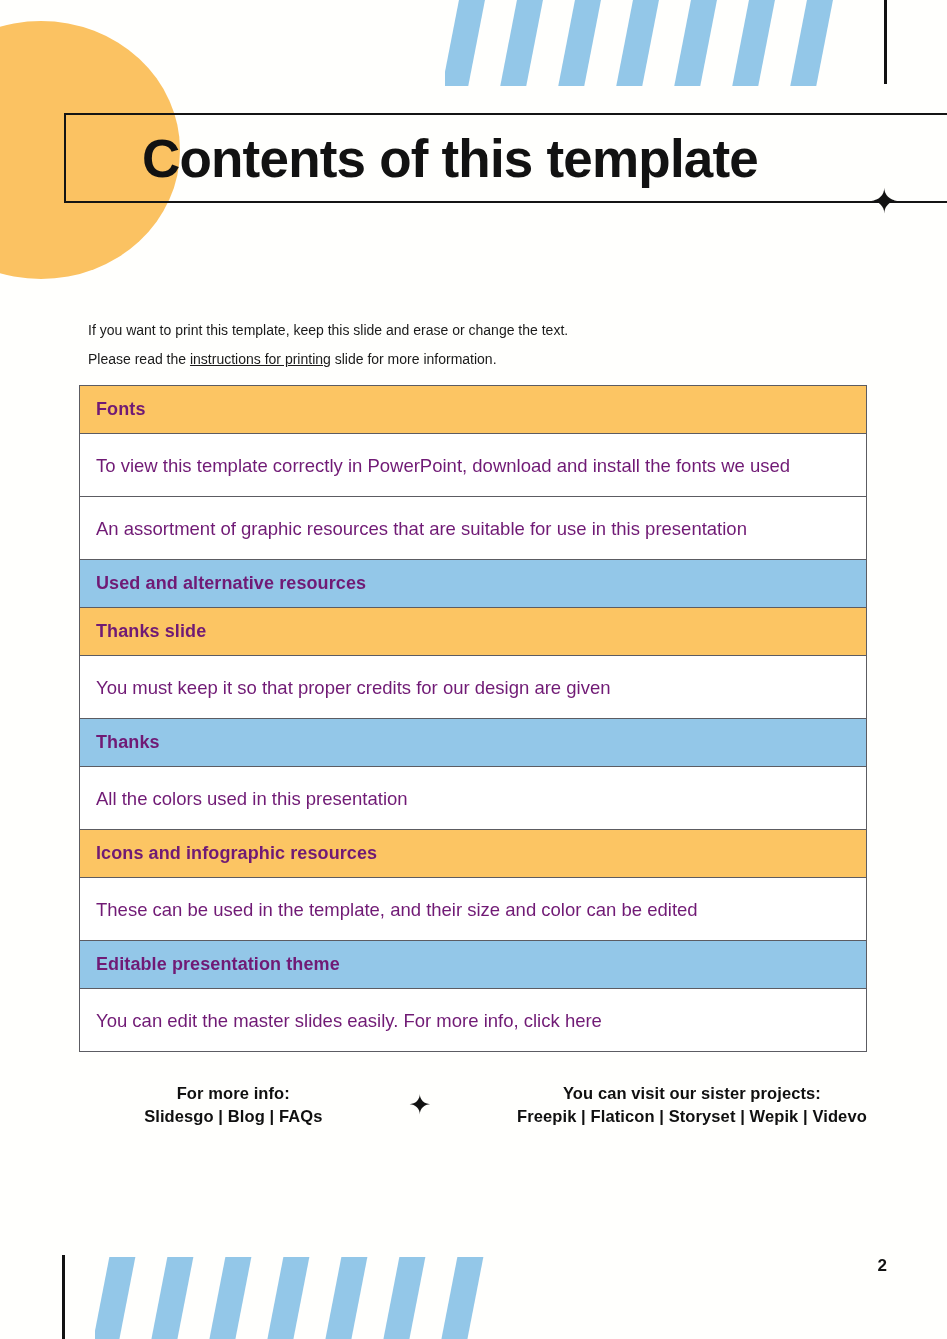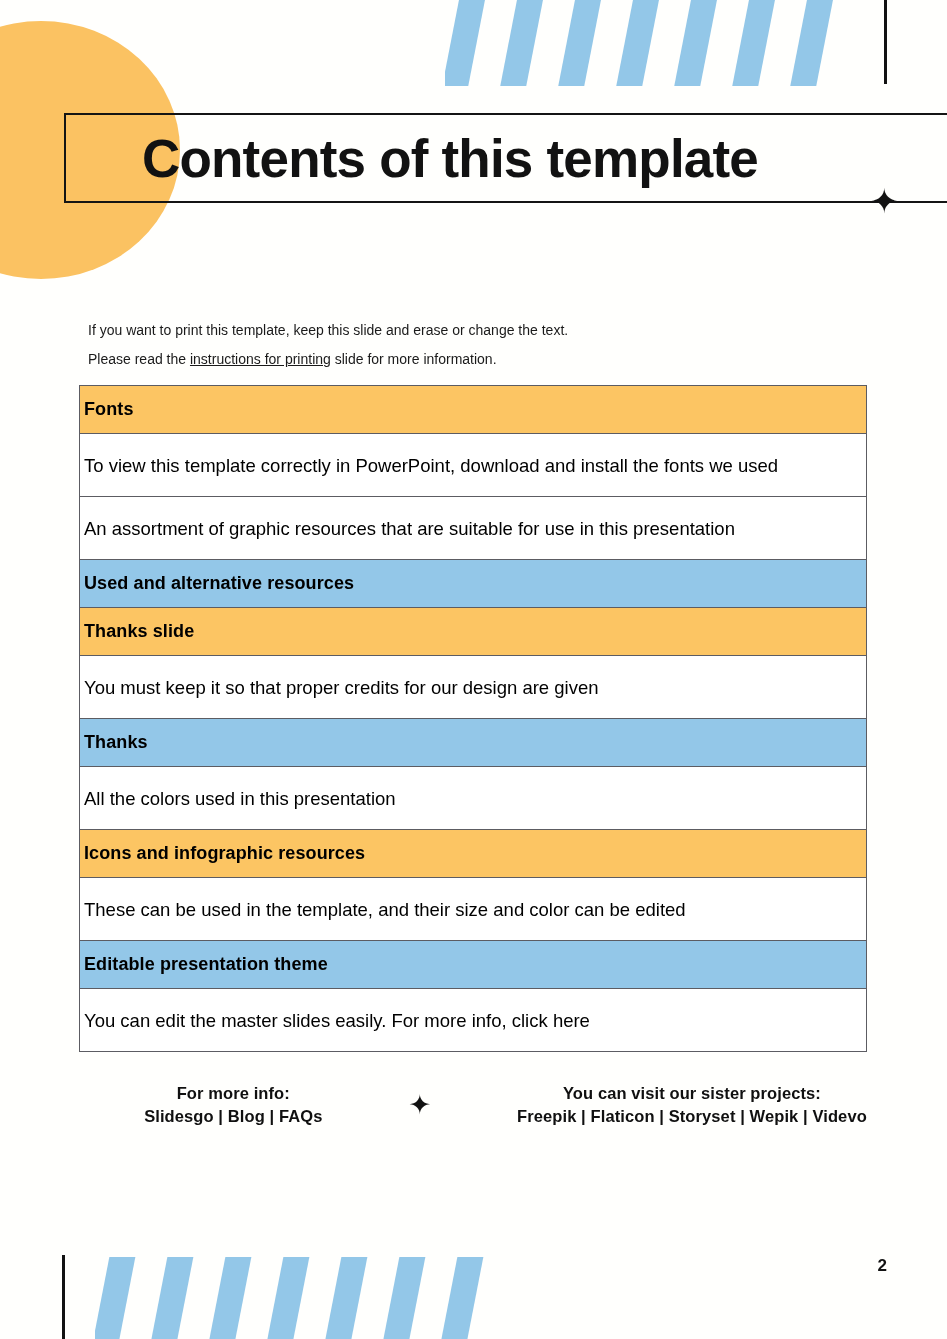--- a/index.html
+++ b/index.html
@@ -119,23 +119,23 @@
     position: absolute;
     left: 79px;
     top: 385px;
     width: 788px;
     z-index: 3;
     border-collapse: collapse;
     table-layout: fixed;
   }
   .contents-table td {
     border: 1px solid #5c5c62;
-    padding: 0 4px;
+    padding: 0 16px;
     vertical-align: middle;
-    color: #000000;
+    color: #701a75;
   }
   td.hdr {
     height: 47px;
     font-size: 18px;
     font-weight: 700;
     letter-spacing: 0.1px;
   }
   td.hdr.orange { background: #fcc563; }
   td.hdr.blue   { background: #93c7e8; }
   td.desc {

